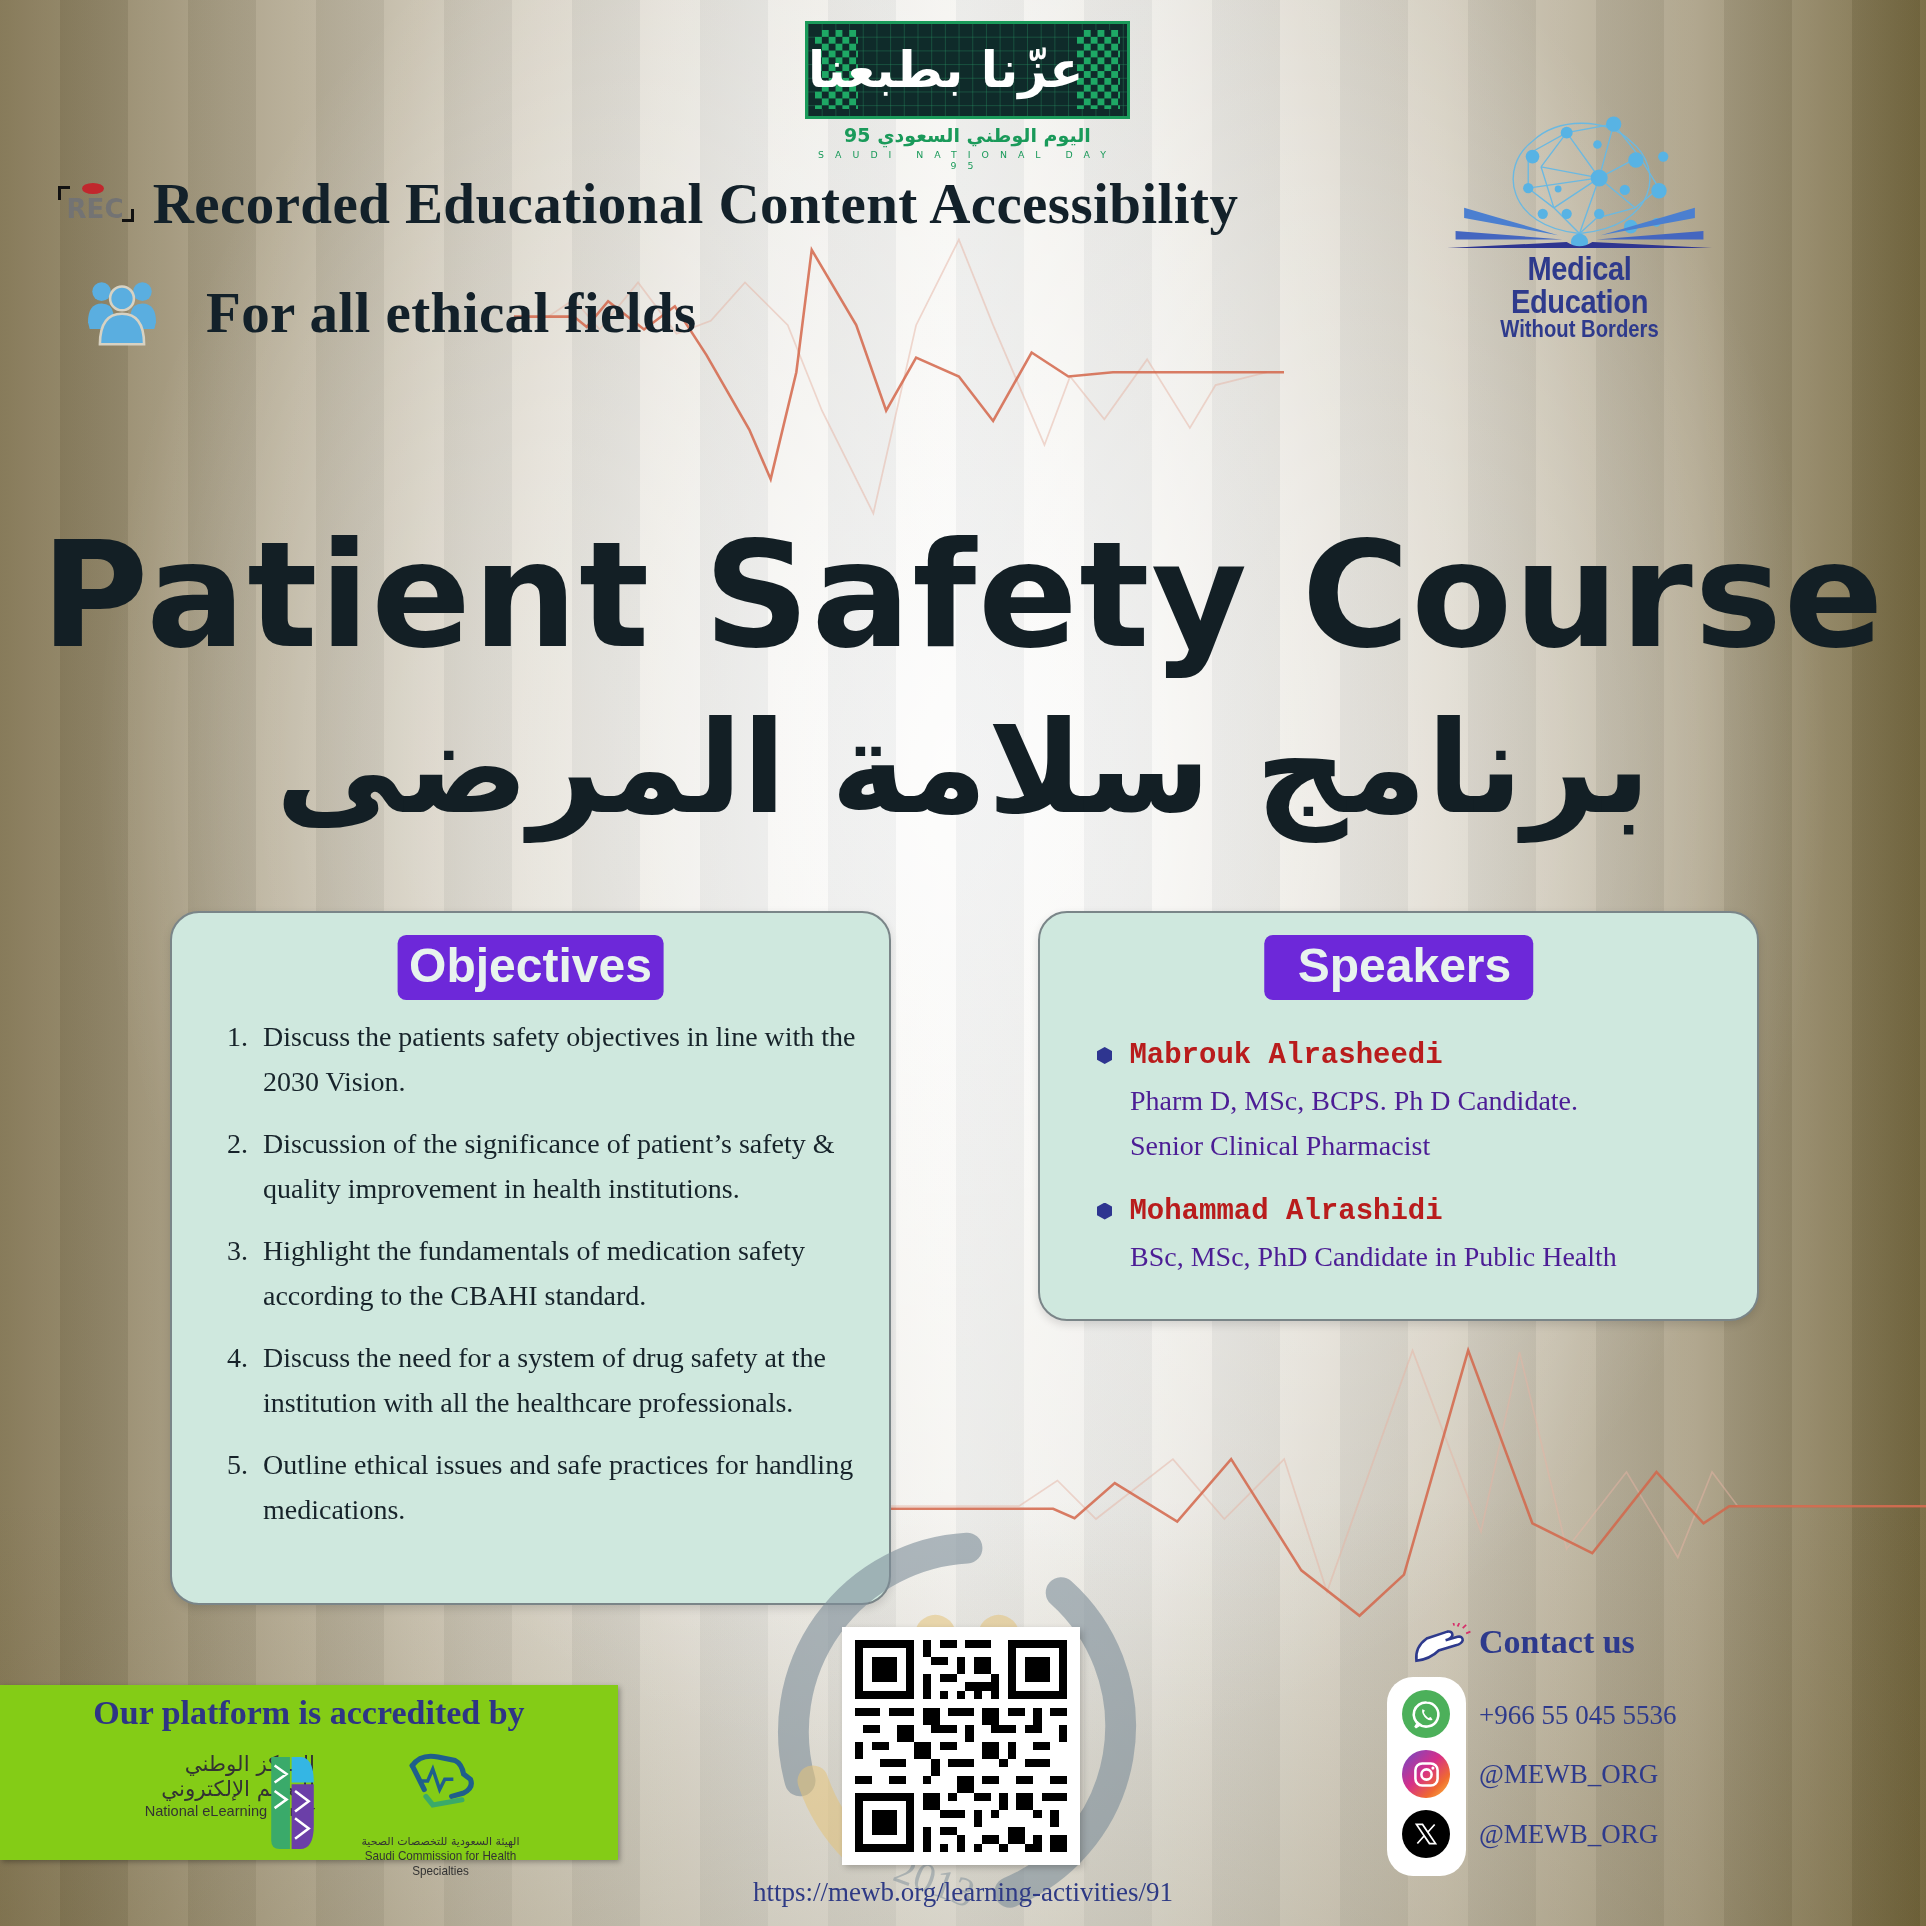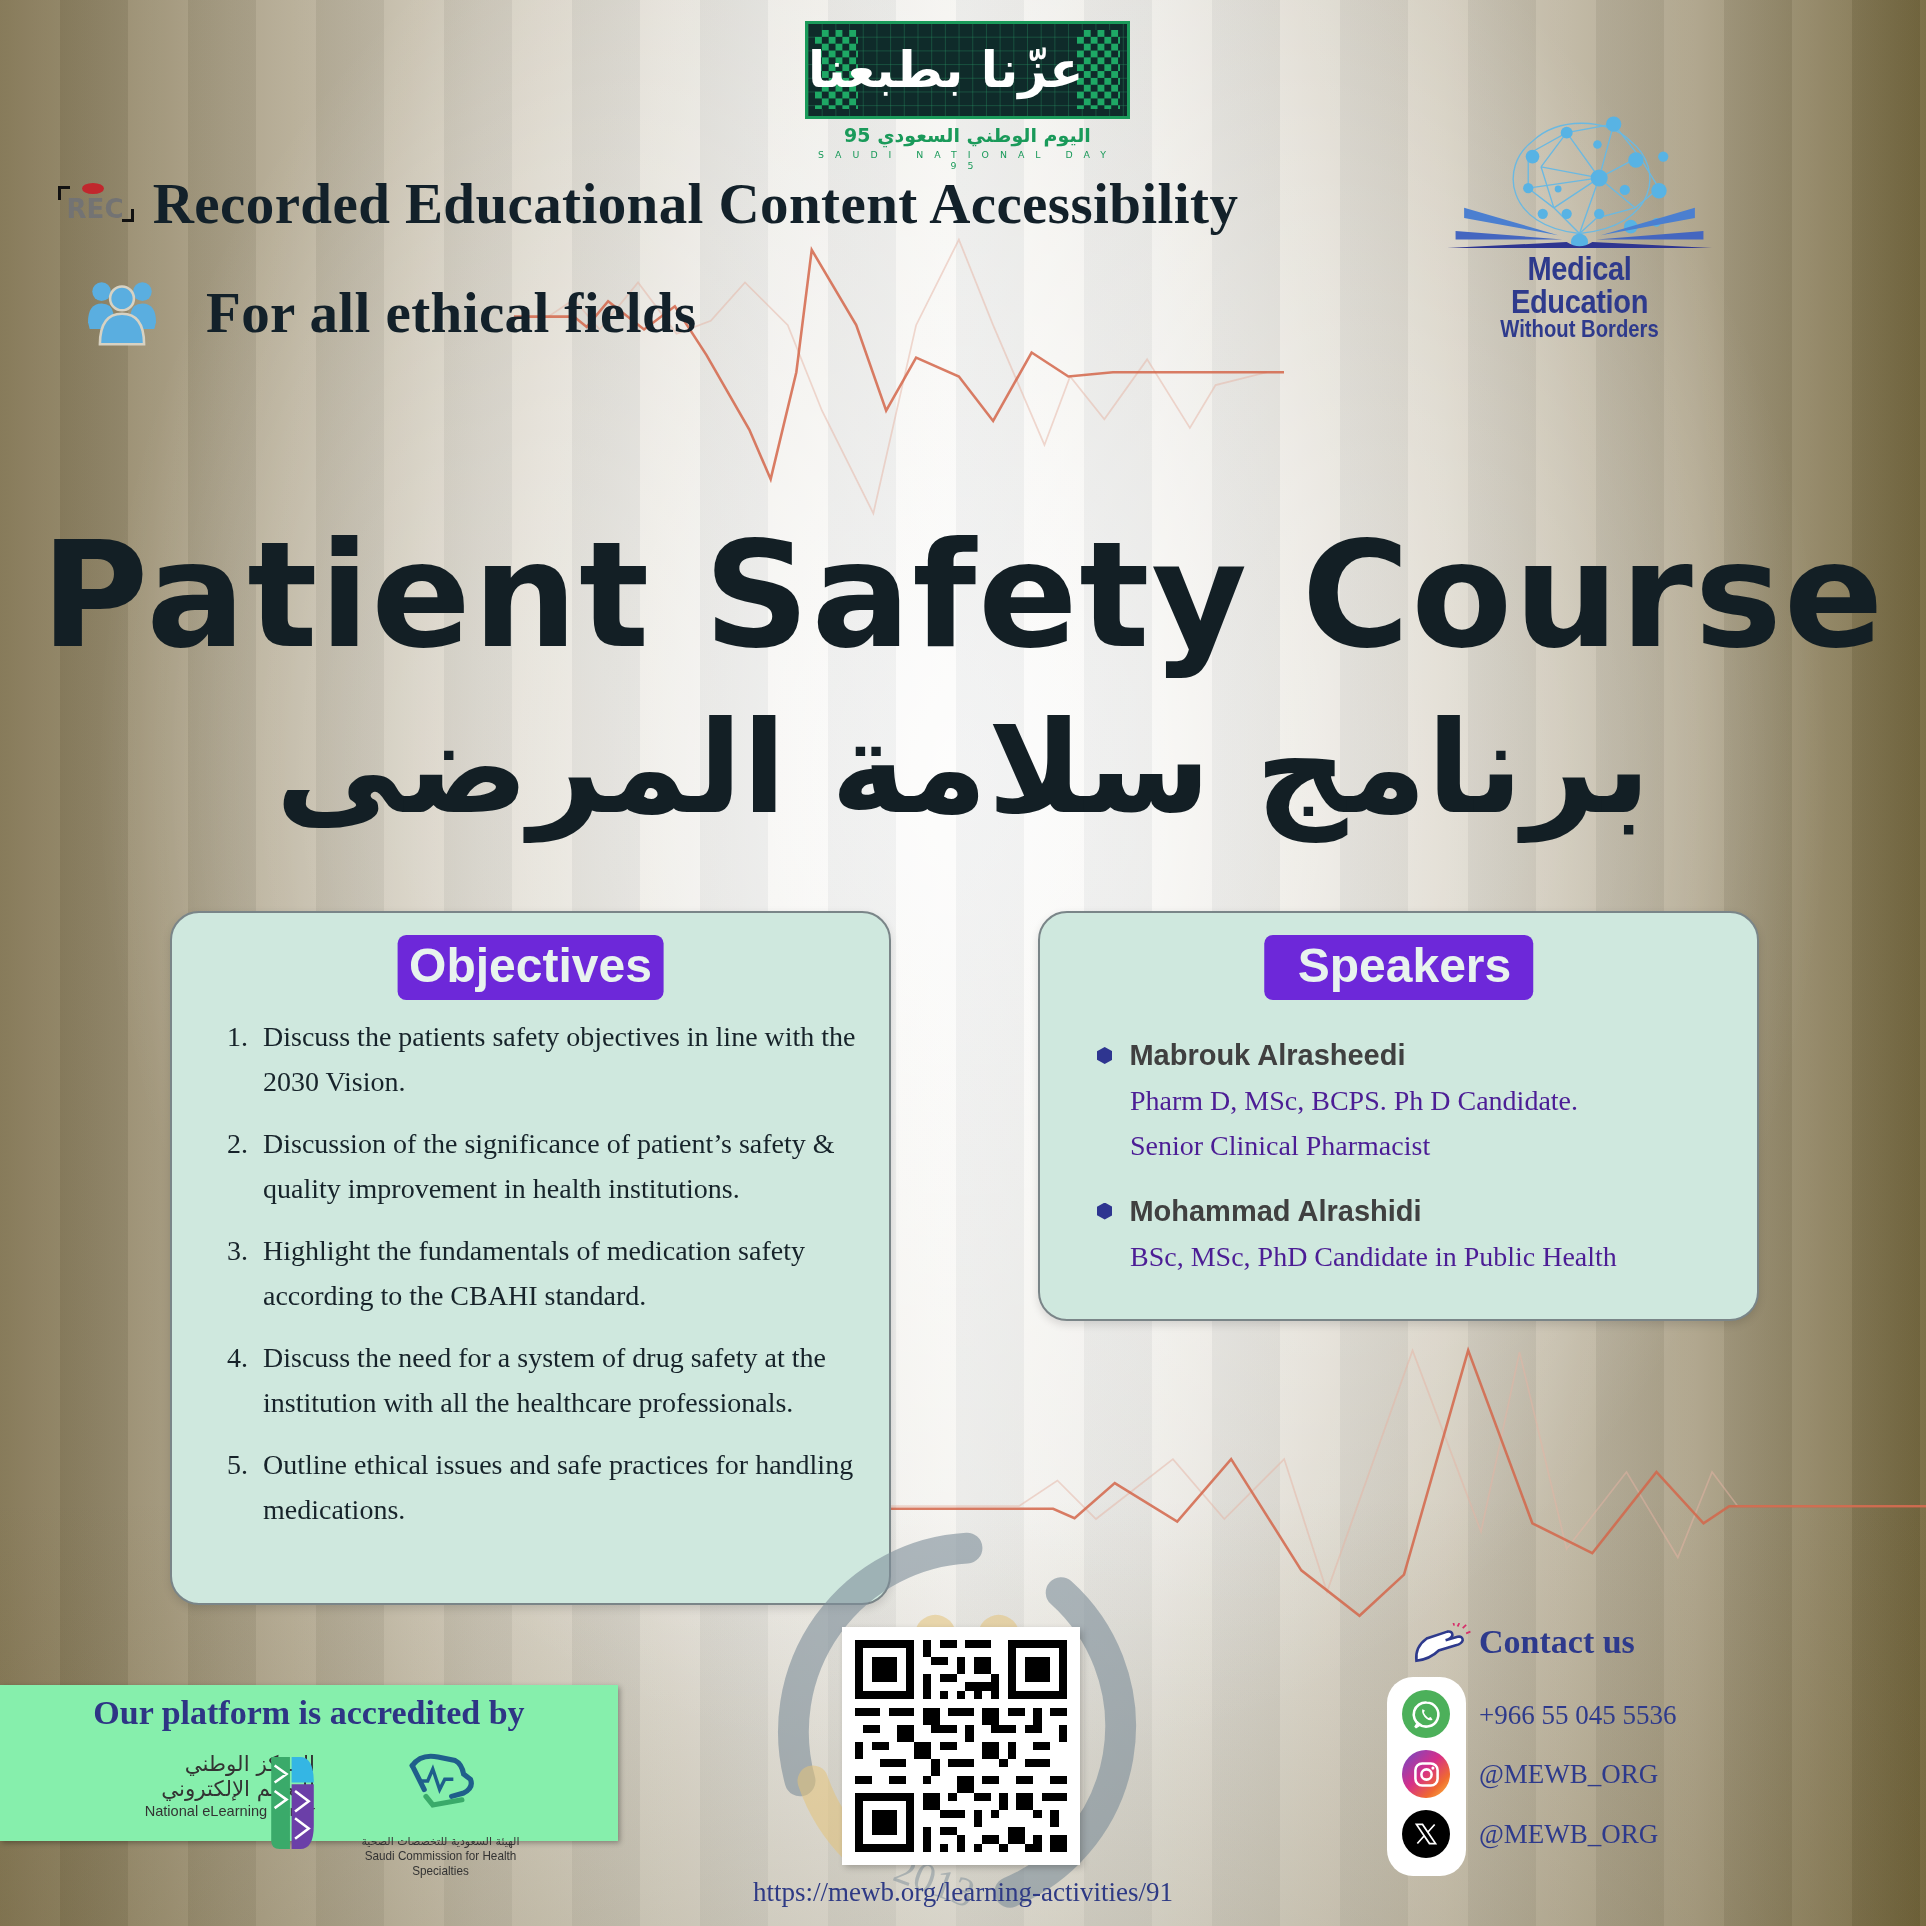--- a/index.html
+++ b/index.html
@@ -67,31 +67,31 @@
   .card-heading { position: absolute; top: 22px; left: 50%; transform: translateX(-50%); background: #6d28d9; color: #e8f3ee; font-family: Liberation Sans, sans-serif; font-weight: bold; font-size: 48px; padding: 3.4px 12px 6.8px; border-radius: 8.6px; white-space: nowrap; line-height: 1.15; }
   .card.speakers .card-heading { padding: 3.4px 22px 6.8px 34px; }
   .obj-list { position: absolute; left: 55px; top: 101px; right: 26px; margin: 0; padding: 0; list-style: none; }
   .obj-item { display: flex; font-family: "Liberation Serif", serif; color: #17232a; font-size: 28px; line-height: 45px; margin-bottom: 17px; }
   .obj-num { width: 36px; flex: none; }
   .obj-text { flex: 1; }
   .spk-list { position: absolute; left: 57px; top: 120px; right: 26px; }
   .spk { margin-bottom: 20.5px; }
   .spk-name-row { display: flex; align-items: center; }
   .hex { width: 15.4px; height: 17px; background: #2e3590; clip-path: polygon(50% 0, 100% 25%, 100% 75%, 50% 100%, 0 75%, 0 25%); margin-right: 17px; flex: none; }
-  .spk-name { font-family: Liberation Sans, sans-serif; font-weight: bold; font-size: 29px; color: #404040; line-height: 45px; }
+  .spk-name { font-family: Liberation Mono, monospace; font-weight: bold; font-size: 29px; color: #b91c1c; line-height: 45px; }
   .spk-detail { font-family: "Liberation Serif", serif; font-size: 28px; color: #4c1d95; line-height: 45px; padding-left: 33px; }
 
   
   .watermark { position: absolute; left: 753px; top: 1524px; width: 428px; height: 394px; pointer-events: none; }
   .qr { position: absolute; left: 842px; top: 1627px; width: 238px; height: 238px; background: #fff; box-shadow: 2.6px 2.6px 6.8px rgba(0,0,0,0.25); }
   .qr svg { position: absolute; left: 13px; top: 13px; }
   .url { position: absolute; left: 0; right: 0; top: 1877px; text-align: center; font-family: "Liberation Serif", serif; color: #2e3a85; font-size: 27px; }
 
   
-  .accred { position: absolute; left: 0; top: 1685px; width: 618px; height: 156px; background: #86efac; box-shadow: 1.7px 1.7px 5.1px rgba(0,0,0,0.3); }
+  .accred { position: absolute; left: 0; top: 1685px; width: 618px; height: 175px; background: #84cc16; box-shadow: 1.7px 1.7px 5.1px rgba(0,0,0,0.3); }
   .accred-title { position: absolute; left: 0; right: 0; top: 8.6px; text-align: center; font-family: "Liberation Serif", serif; font-weight: bold; color: #2e3585; font-size: 34px; }
   .nelc { position: absolute; left: 75px; top: 67px; width: 240px; text-align: right; }
   .nelc-ar { font-family: "DejaVu Sans", sans-serif; font-size: 21.4px; color: #333; direction: rtl; line-height: 1.15; }
   .nelc-en { font-family: "Liberation Sans", sans-serif; font-size: 14.6px; color: #333; margin-top: 1.7px; }
   .nelc-mark { position: absolute; left: 271px; top: 72px; width: 43px; height: 92px; }
   .scfhs { position: absolute; left: 325px; top: 65px; width: 231px; text-align: center; }
   .scfhs-ar { font-family: "DejaVu Sans", sans-serif; font-size: 11px; color: #333; direction: rtl; margin-top: 19px; }
   .scfhs-en { font-family: "Liberation Sans", sans-serif; font-size: 13px; color: #333; transform: scaleX(0.9); }
 
   

